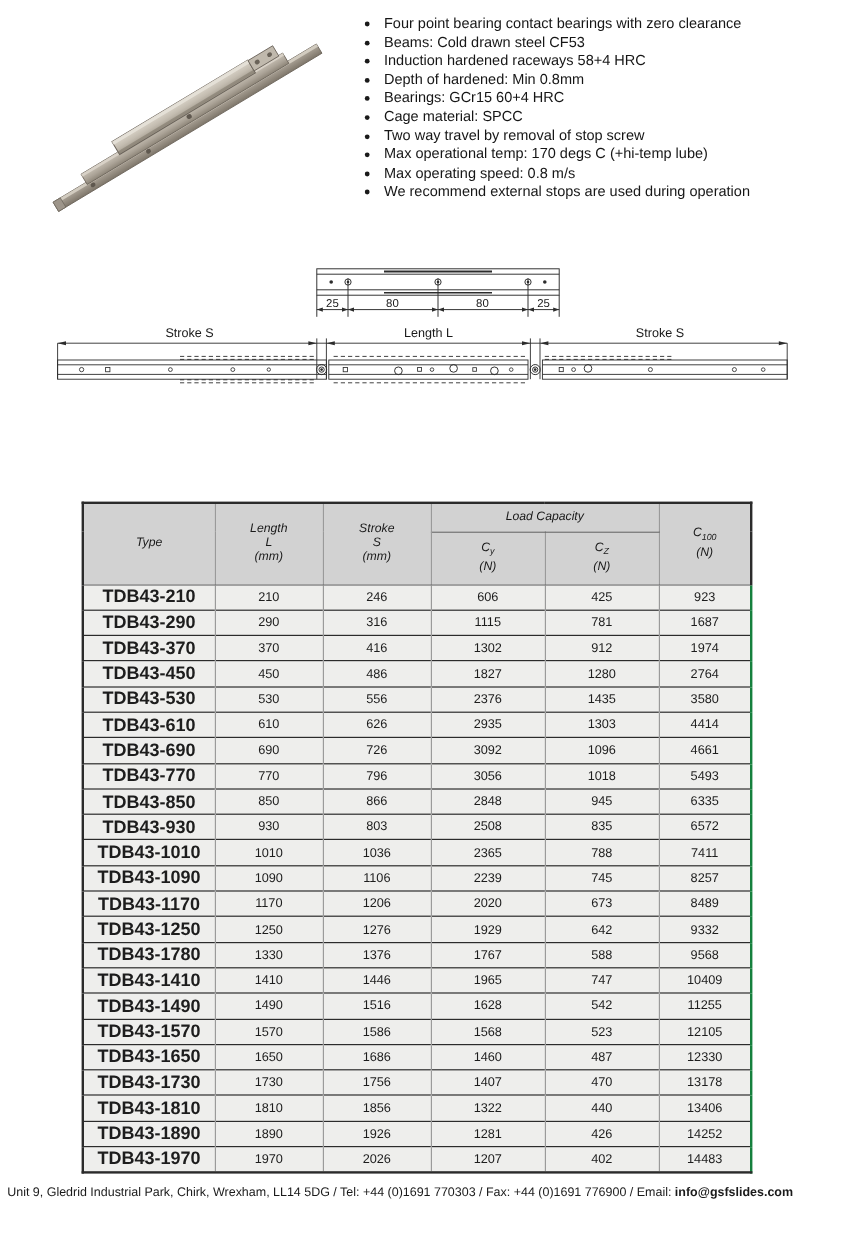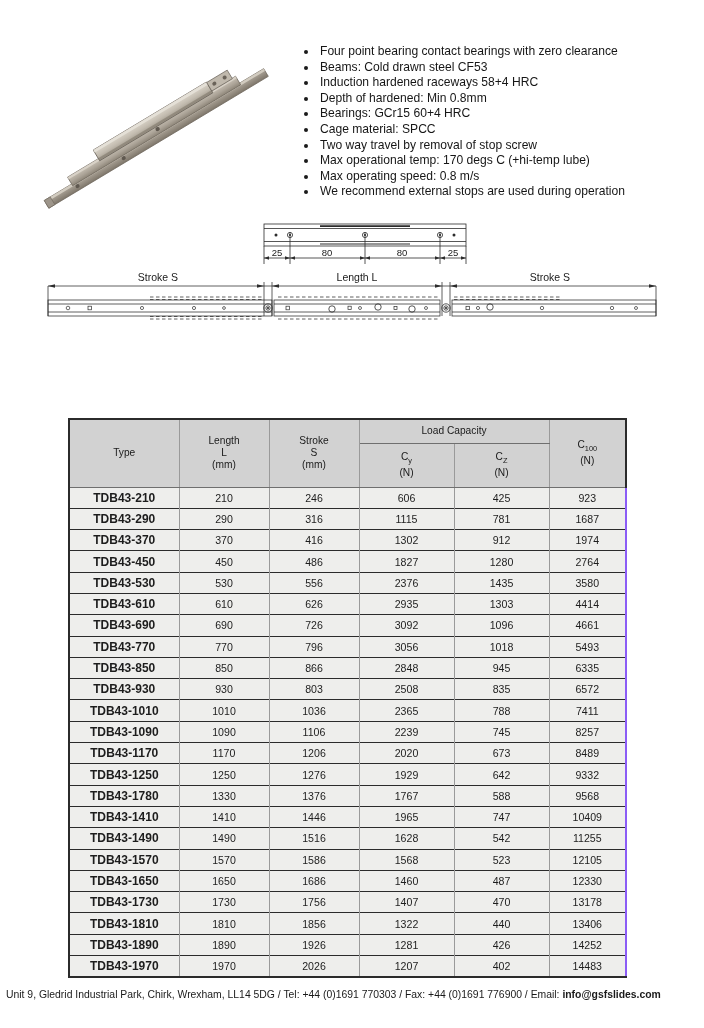--- a/index.html
+++ b/index.html
@@ -7,21 +7,21 @@
     margin: 0; padding: 0;
     width: 704px; height: 1028px;
     background: #ffffff;
     font-family: "Liberation Sans", sans-serif;
     color: #1a1a1a;
     overflow: hidden;
   }
   .page { position: relative; width: 704px; height: 1028px; }
 
   
-  .top { position: absolute; left: 0; top: 0; width: 704px; height: 205px; margin-top: 32px; }
+  .top { position: absolute; left: 0; top: 0; width: 704px; height: 205px; }
 
   .photo-wrap {
     position: absolute; left: 22px; top: 18px;
     width: 268px; height: 175px;
   }
   .photo-svg { display: block; width: 268px; height: 175px; }
 
   .features {
     position: absolute; left: 300px; top: 12px; width: 396px;
     margin: 0; padding: 0; list-style: none;
@@ -64,41 +64,42 @@
     font-weight: normal;
   }
   table.spec thead th {
     background: #d2d2d2;
     border-top: 2px solid #2b2b2b;
     border-bottom: 1px solid #6f6f6f;
     font-size: 10.2px;
     line-height: 12.4px;
     color: #1a1a1a;
     padding: 2px 1px;
+    font-style: italic;
   }
   table.spec thead tr.hrow1 th.tall { height: 68px; }
   table.spec thead tr.hrow1 th.merged { height: 24px; border-bottom: 1px solid #6f6f6f; }
   table.spec thead tr.hrow2 th { height: 44px; border-top: none; }
   table.spec thead th.first { border-left: 2px solid #2b2b2b; }
   table.spec thead th.last { border-right: 2px solid #2b2b2b; }
 
   table.spec tbody td {
     background: #eeeeec;
     border-top: 1.6px solid #2b2b2b;
     height: 21.3px;
     font-size: 10.6px;
     color: #1d1d1d;
     padding: 0;
   }
   table.spec tbody td.type {
     font-weight: bold;
-    font-size: 12px;
+    font-size: 15px;
     border-left: 2px solid #2b2b2b;
   }
-  table.spec tbody td.last { border-right: 2px solid #8b5cf6; }
+  table.spec tbody td.last { border-right: 2px solid #15803d; }
   table.spec tbody tr:last-child td { border-bottom: 2px solid #2b2b2b; }
 
   .sub { font-size: 7.4px; vertical-align: sub; }
   .hdr-stack { display: block; line-height: 12.4px; }
 
   
   .footer {
     position: absolute; left: 0; top: 988px;
     width: 636px;
     padding: 0 6px;

